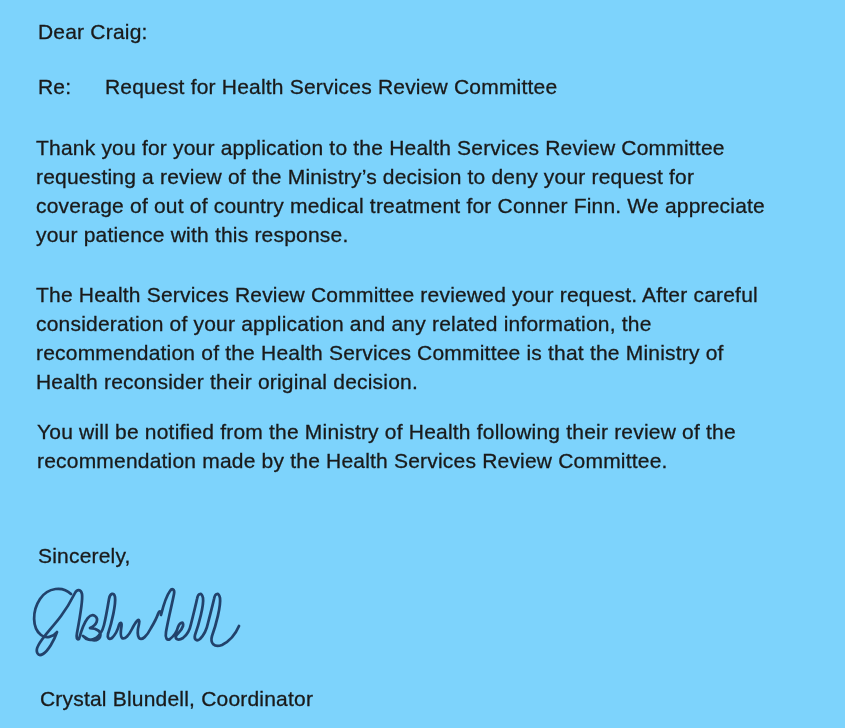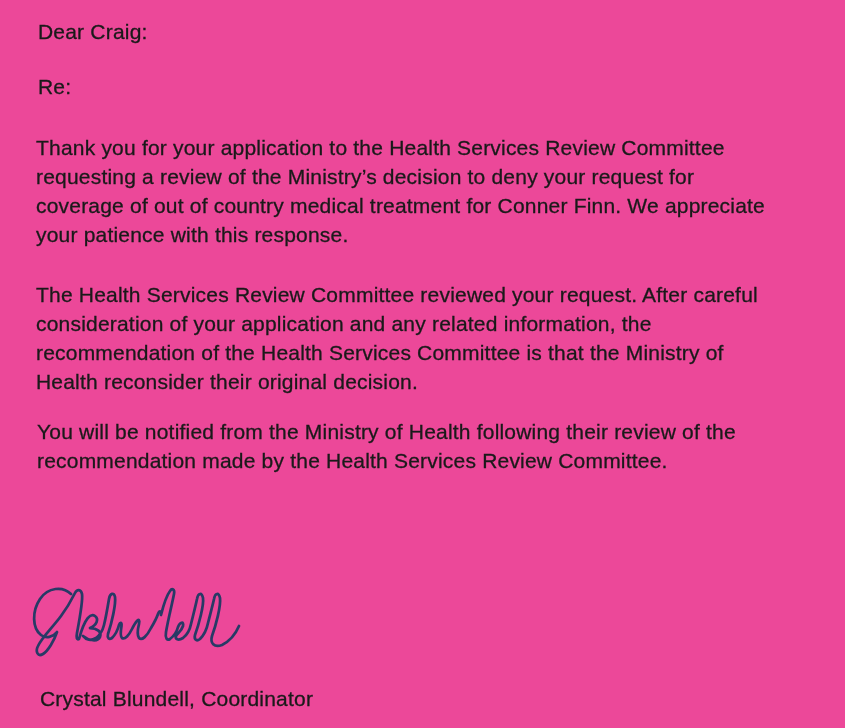--- a/index.html
+++ b/index.html
@@ -10,21 +10,21 @@
     overflow: hidden;
   }
   body {
     background: #fdfdfd;
     font-family: "Liberation Sans", "DejaVu Sans", sans-serif;
   }
   .page {
     position: relative;
     width: 845px;
     height: 728px;
-    background: #ec4899;
+    background: #7dd3fc;
   }
   .txt {
     position: absolute;
     color: #1a1a1a;
     font-size: 21px;
     line-height: 29px;
     letter-spacing: 0.2px;
     white-space: pre-line;
     -webkit-text-stroke: 0.3px #1a1a1a;
   }
@@ -40,35 +40,37 @@
 </style>
 </head>
 <body>
 
 <div class="page">
 
   <div class="txt salutation">Dear Craig:</div>
 
   <div class="txt re-line">
     <span class="re-label">Re:</span>
+    <span>Request for Health Services Review Committee</span>
   </div>
 
   <div class="txt para-2">The Health Services Review Committee reviewed your request. After careful
 consideration of your application and any related information, the
 recommendation of the Health Services Committee is that the Ministry of
 Health reconsider their original decision.</div>
 
   <div class="txt para-1">Thank you for your application to the Health Services Review Committee
 requesting a review of the Ministry’s decision to deny your request for
 coverage of out of country medical treatment for Conner Finn. We appreciate
 your patience with this response.</div>
 
   <div class="txt para-3">You will be notified from the Ministry of Health following their review of the
 recommendation made by the Health Services Review Committee.</div>
 
+  <div class="txt closing">Sincerely,</div>
 
   <svg class="signature" viewBox="0 0 436 152" fill="none" stroke-linecap="round" stroke-linejoin="round">
     <path stroke-width="5.5" opacity="0.95" d="M 94 18
              C 78 2, 48 4, 32 28
              C 16 52, 16 86, 34 100
              C 44 108, 58 104, 66 94
              C 60 112, 48 132, 38 138
              C 28 144, 22 134, 28 122
              C 36 104, 58 84, 74 62
              C 86 46, 96 28, 102 16

